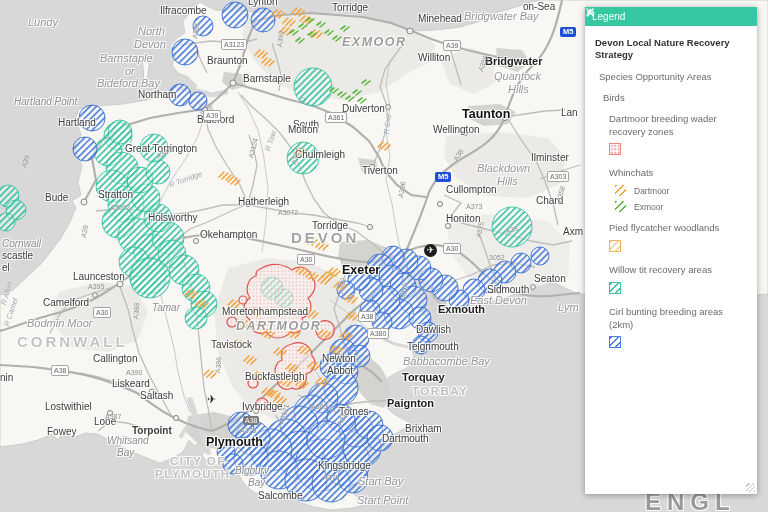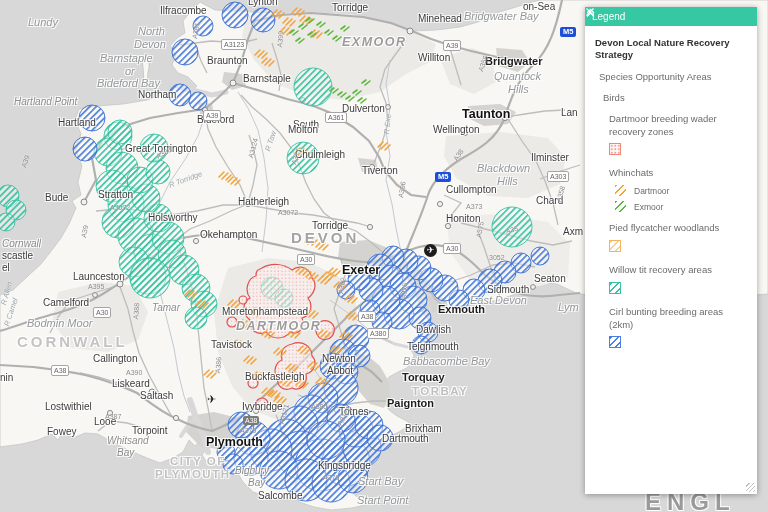--- a/index.html
+++ b/index.html
@@ -463,21 +463,21 @@
       <div class="ml big-caps" style="left: 412px; top: 385px;">TORBAY</div>
       <div class="ml town" style="left: 112px; top: 378px;">Liskeard</div>
       <div class="ml town" style="left: 140px; top: 390px;">Saltash</div>
       <div class="ml town" style="left: 245px; top: 371px;">Buckfastleigh</div>
       <div class="ml town-bold" style="left: 387px; top: 397px;">Paignton</div>
       <div class="ml town" style="left: 45px; top: 401px;">Lostwithiel</div>
       <div class="ml town" style="left: 0px; top: 372px;">nin</div>
       <div class="ml town" style="left: 242px; top: 401px;">Ivybridge</div>
       <div class="ml town" style="left: 339px; top: 406px;">Totnes</div>
       <div class="ml town" style="left: 72px; top: 416px; margin-left: 22px;">Looe</div>
-      <div class="ml town" style="left: 132px; top: 425px;">Torpoint</div>
+      <div class="ml town" style="left: 132px; top: 425px; font-weight: bold;">Torpoint</div>
       <div class="ml town" style="left: 47px; top: 426px;">Fowey</div>
       <div class="ml town" style="left: 405px; top: 423px;">Brixham</div>
       <div class="ml town" style="left: 382px; top: 433px;">Dartmouth</div>
       <div class="ml water" style="left: 107px; top: 435px;">Whitsand</div>
       <div class="ml water" style="left: 117px; top: 447px;">Bay</div>
       <div class="ml town-big" style="left: 206px; top: 436px;">Plymouth</div>
       <div class="ml big-caps" style="left: 170px; top: 455px;">CITY OF</div>
       <div class="ml big-caps" style="left: 155px; top: 468px;">PLYMOUTH</div>
       <div class="ml water" style="left: 235px; top: 465px;">Bigbury</div>
       <div class="ml water" style="left: 248px; top: 477px;">Bay</div>

